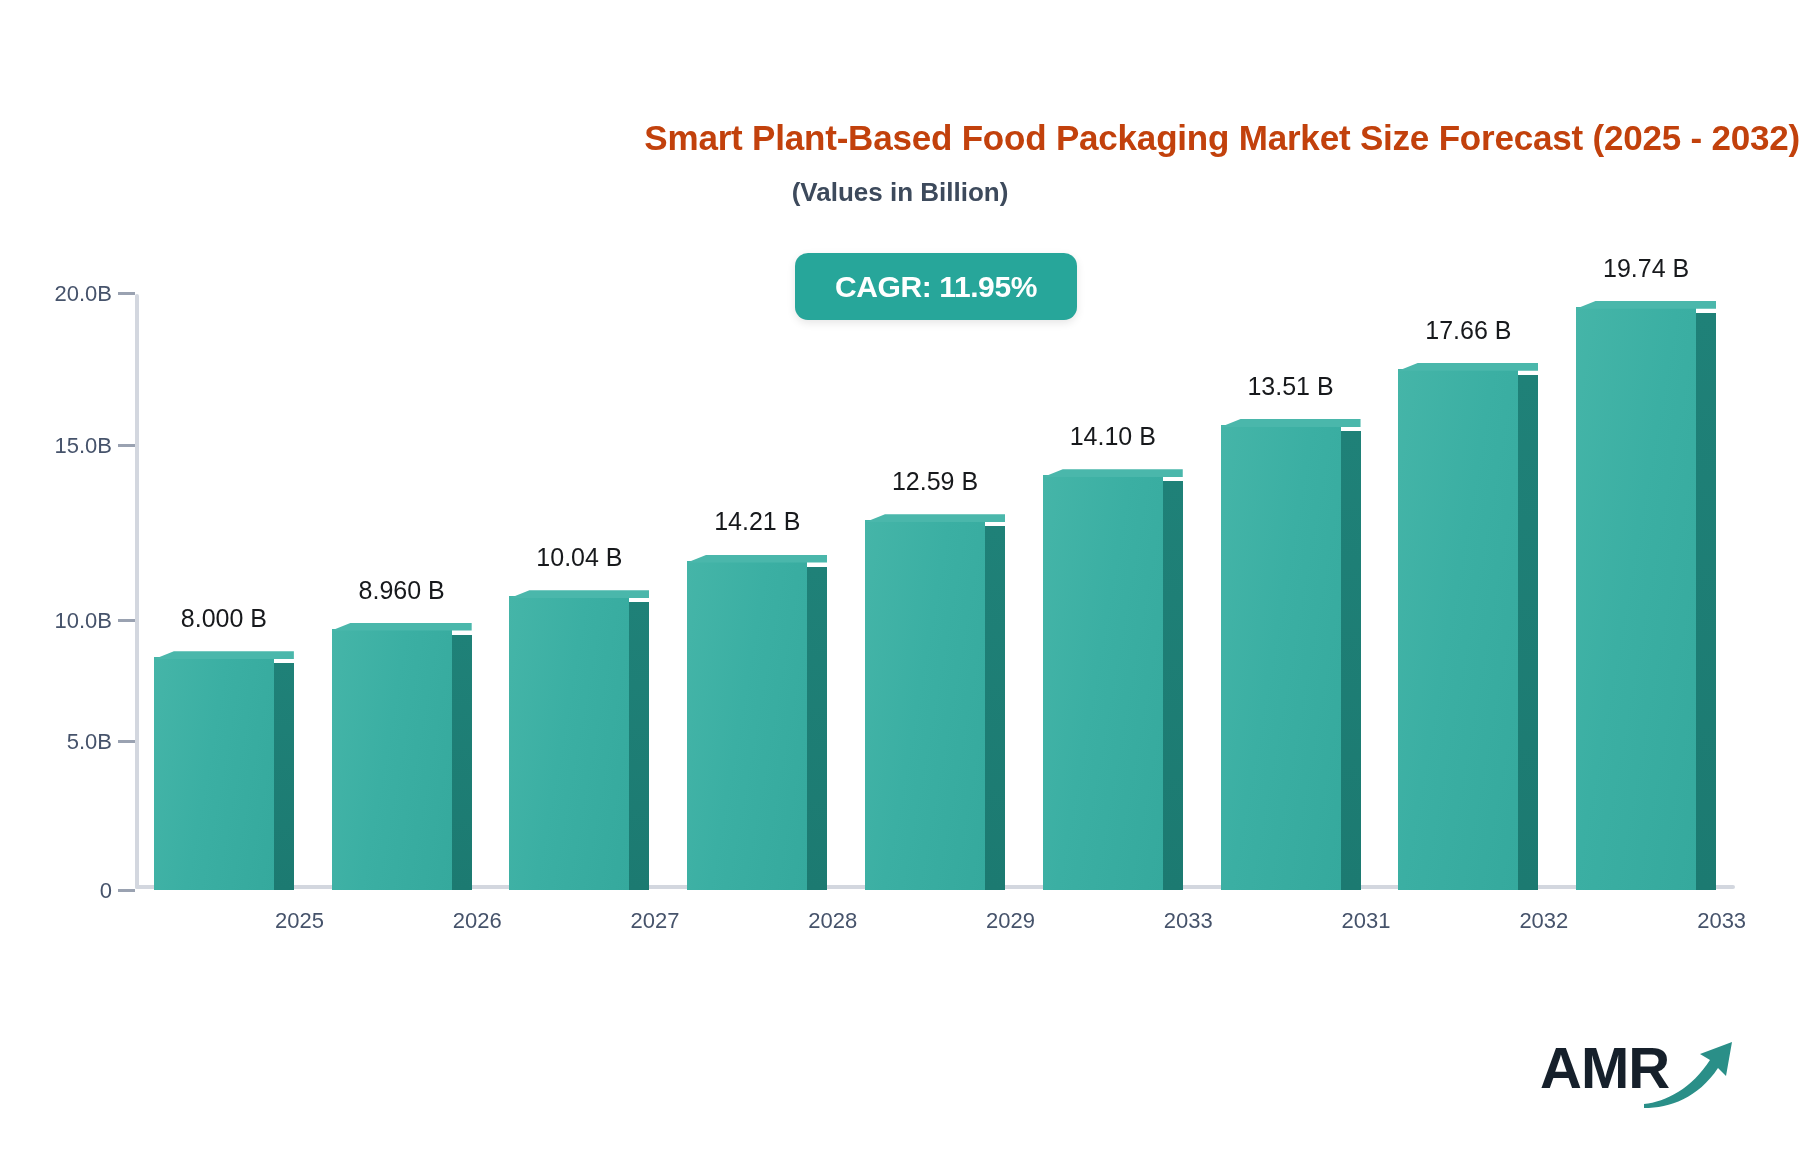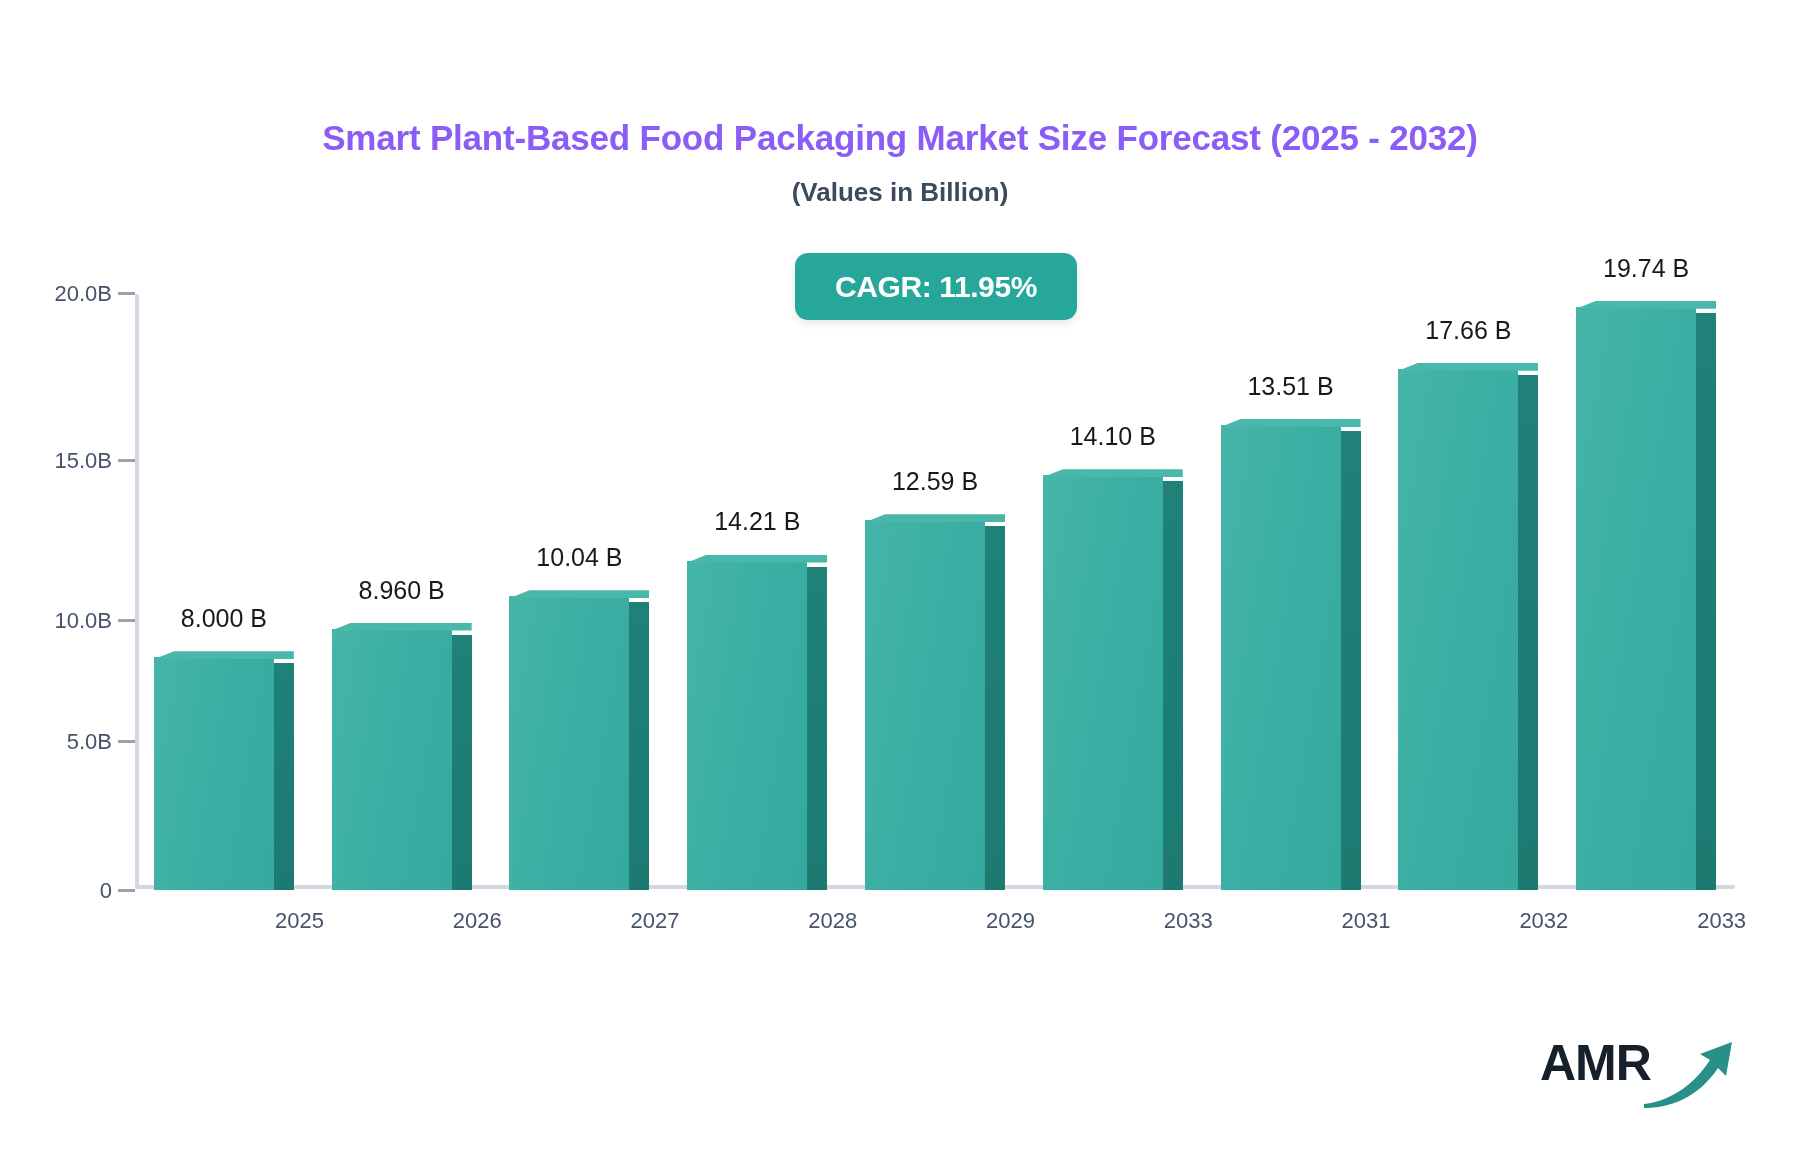--- a/index.html
+++ b/index.html
@@ -12,23 +12,23 @@
     overflow:hidden;
   }
   #frame {
     position:absolute; inset:0;
     background:#ffffff;
   }
 
   
   #title {
     position:absolute; left:0; right:0; top:118px;
-    text-align:center;
+    text-align:right;
     font-size:35px; font-weight:bold;
-    color:#8b5cf6;
+    color:#c2410c;
     letter-spacing:-0.2px;
   }
   #subtitle {
     position:absolute; left:0; right:0; top:177px;
     text-align:center;
     font-size:26px; font-weight:bold;
     color:#3d4a5c;
   }
 
   
@@ -133,21 +133,21 @@
 
   
   #amr-logo {
     position:absolute;
     right:70px; bottom:48px;
     width:190px; height:80px;
   }
   #amr-logo .amr-text {
     position:absolute;
     left:0; top:6px;
-    font-size:50px;
+    font-size:58px;
     font-weight:bold;
     color:#16202b;
     letter-spacing:-1px;
   }
   #amr-logo svg { position:absolute; right:-6px; top:8px; }
 </style>
 </head>
 <body>
 
 <div id="frame">
@@ -157,21 +157,21 @@
 
   <div id="cagr-badge">
     <span class="txt">CAGR: 11.95%</span>
   </div>
 
   <div id="yaxis-line"></div>
   <div id="xaxis-line"></div>
 
   <div id="yticks">
       <div class="ytick" style="top: 290px;"><span class="lbl">20.0B</span><span class="dash"></span></div>
-      <div class="ytick" style="top: 457px;"><span class="lbl">15.0B</span><span class="dash"></span></div>
+      <div class="ytick" style="top: 442px;"><span class="lbl">15.0B</span><span class="dash"></span></div>
       <div class="ytick" style="top: 617px;"><span class="lbl">10.0B</span><span class="dash"></span></div>
       <div class="ytick" style="top: 737.75px;"><span class="lbl">5.0B</span><span class="dash"></span></div>
       <div class="ytick" style="top: 887px;"><span class="lbl">0</span><span class="dash"></span></div>
     </div>
   <div id="plot">
       <div class="bar-group" style="left: 18.8889px; width: 140px; height: 238.8px;">
         <div class="bar-front" style="width: 120px; height: 232.8px;"></div>
         <div class="bar-side" style="left: 120px; height: 226.8px;"></div>
         <div class="bar-top" style="left: 0px; bottom: 230.8px; border-width: 0px; border-color: transparent; width: 140px; background: rgb(74, 183, 171); height: 8px; border-style: solid; clip-path: polygon(0px 100%, 14.2857% 0px, 100% 0px, 100% 100%);"></div>
       </div>

